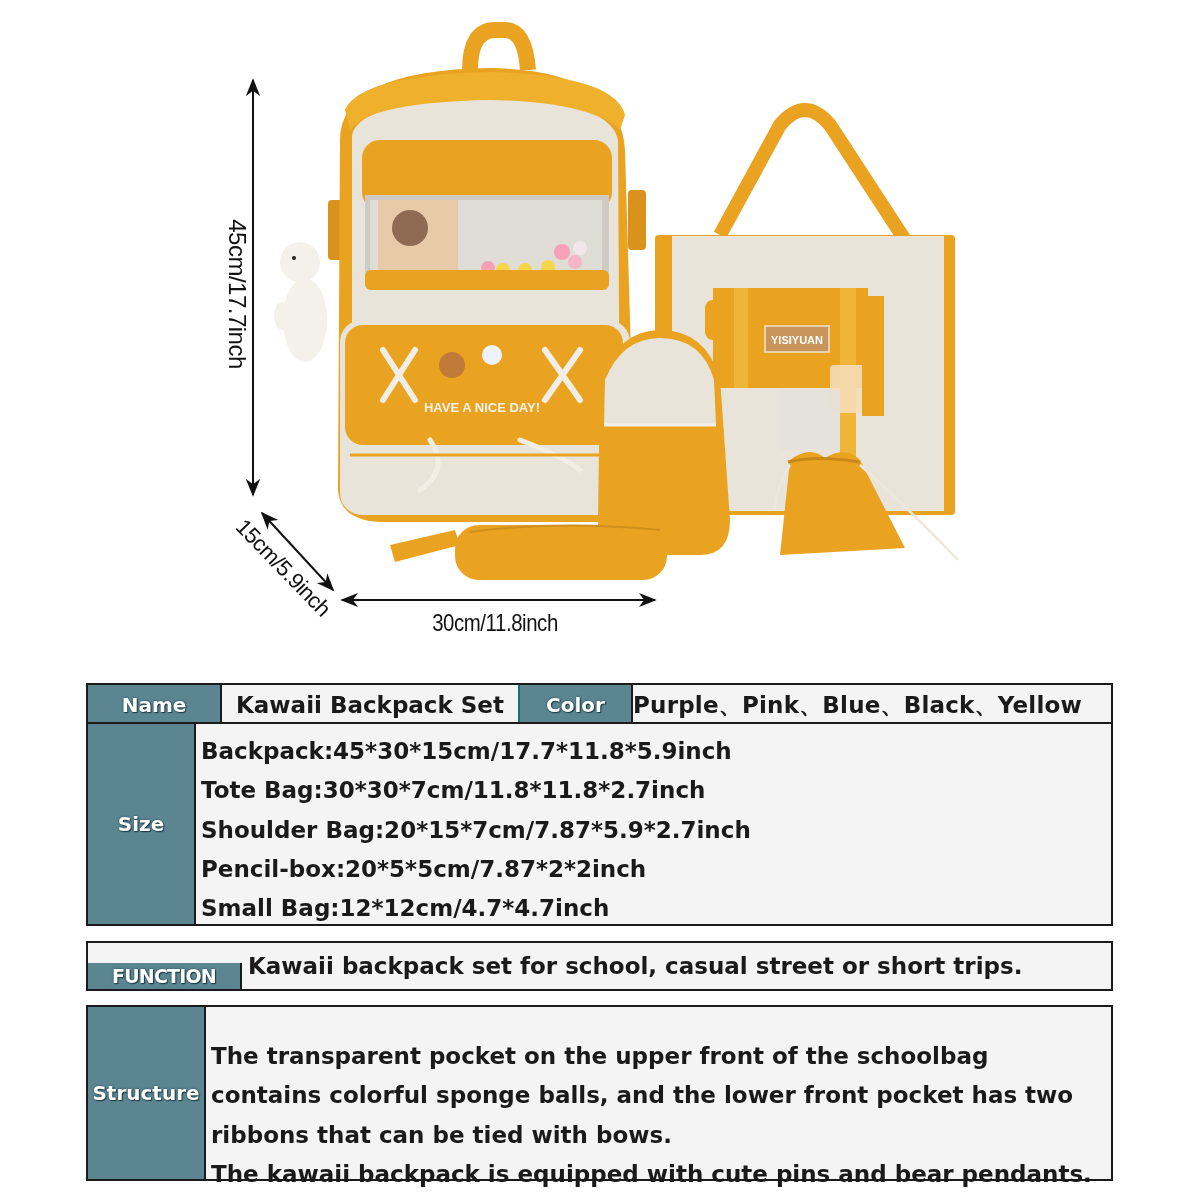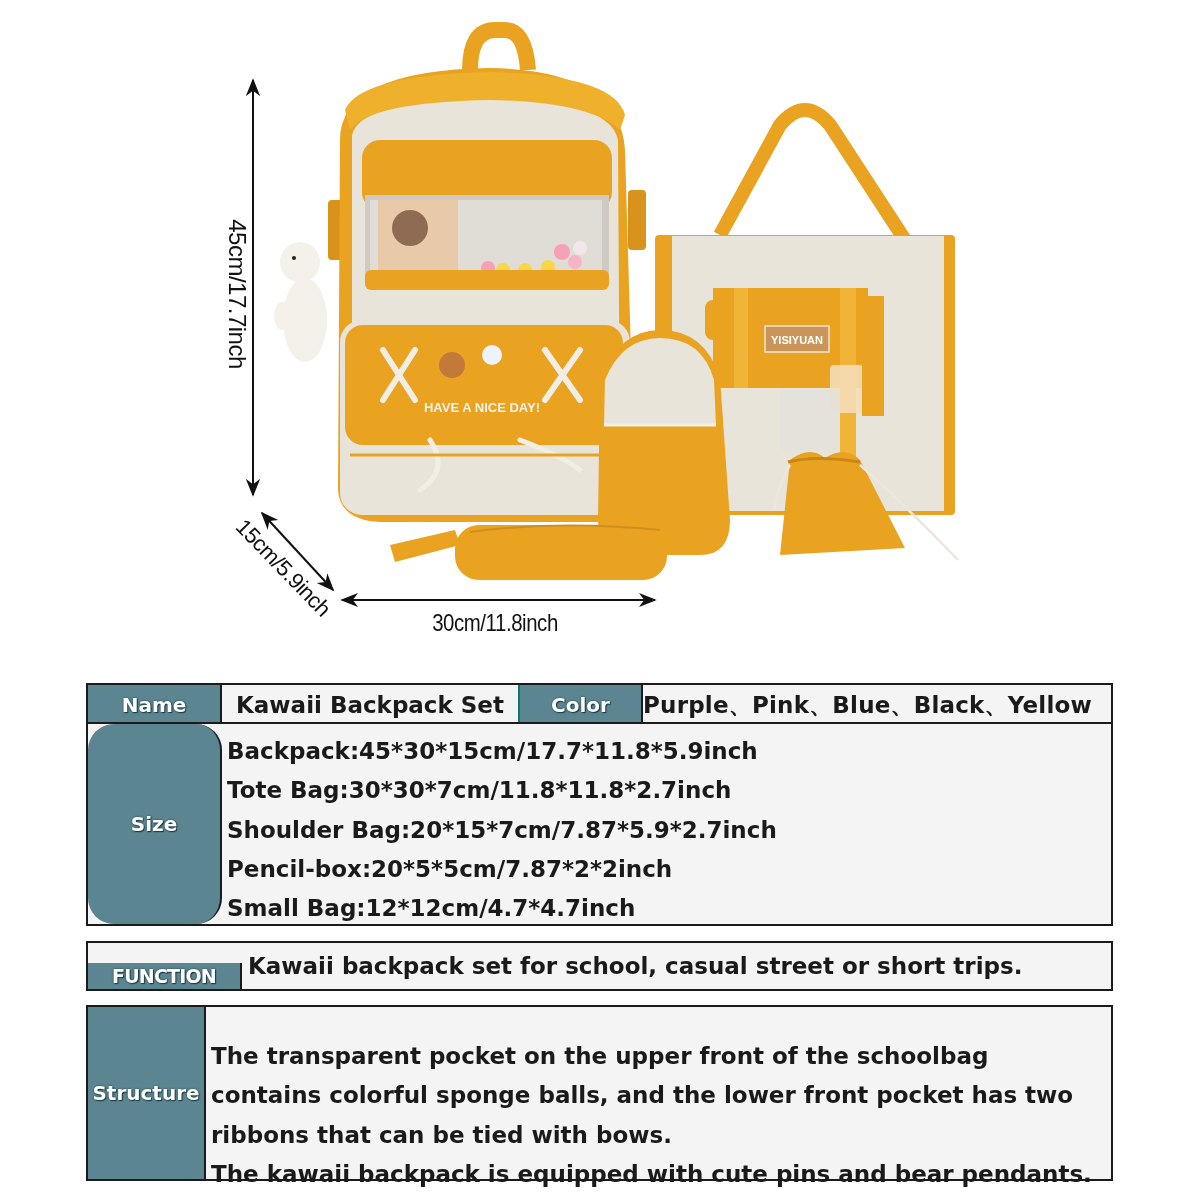--- a/index.html
+++ b/index.html
@@ -13,25 +13,25 @@
   .dim-width-text { left:395px; top:609px; font-size:24px; width:200px; text-align:center; transform:scaleX(0.85); }
 
   
   .spec-row { position:absolute; left:86px; width:1027px; border:2px solid #1b1b1b; box-sizing:border-box; display:flex; background:#f4f4f4; }
   .cell-label { background:#5a8591; color:#fff; font-family:"DejaVu Sans", sans-serif; font-weight:700; font-size:20px; display:flex; align-items:center; justify-content:center; text-shadow:0 0 2px #1d3a42, 1px 1px 1px #1d3a42; border-right:2px solid #1b1b1b; box-sizing:border-box; }
   .cell-value { color:#1a1a1a; font-family:"DejaVu Sans", sans-serif; font-weight:700; font-size:23px; box-sizing:border-box; }
 
   .row-name { top:651px; height:44px;margin-top:32px; }
   .row-name .lbl-name { width:134px; }
   .row-name .val-name { width:298px; display:flex; align-items:center; justify-content:center; border-right:2px solid #0f766e; }
-  .row-name .lbl-color { width:123px; }
+  .row-name .lbl-color { width:113px; }
   .row-name .val-color { flex:1; display:flex; align-items:center; padding-left:0; letter-spacing:0.2px; }
 
   .row-size { top:722px; height:204px; }
-  .row-size .cell-label { width:134px;border-radius:26px; }
+  .row-size .cell-label { width:108px; }
   .row-size .cell-value { flex:1; padding:8px 0 4px 5px; line-height:39.3px; }
 
   .row-function { top:941px; height:50px; }
   .row-function .cell-label { width:154px; font-size:19px; letter-spacing:-0.8px;margin-top:20px; }
   .row-function .cell-value { flex:1; display:flex; align-items:center; padding-left:6px;text-align:center; }
 
   .row-structure { top:1005px; height:176px; }
   .row-structure .cell-label { width:118px; }
   .row-structure .cell-value { flex:1; padding:10px 0 11px 5px; line-height:39.3px;margin-top:20px; }
   .line { display:block; white-space:nowrap; }

